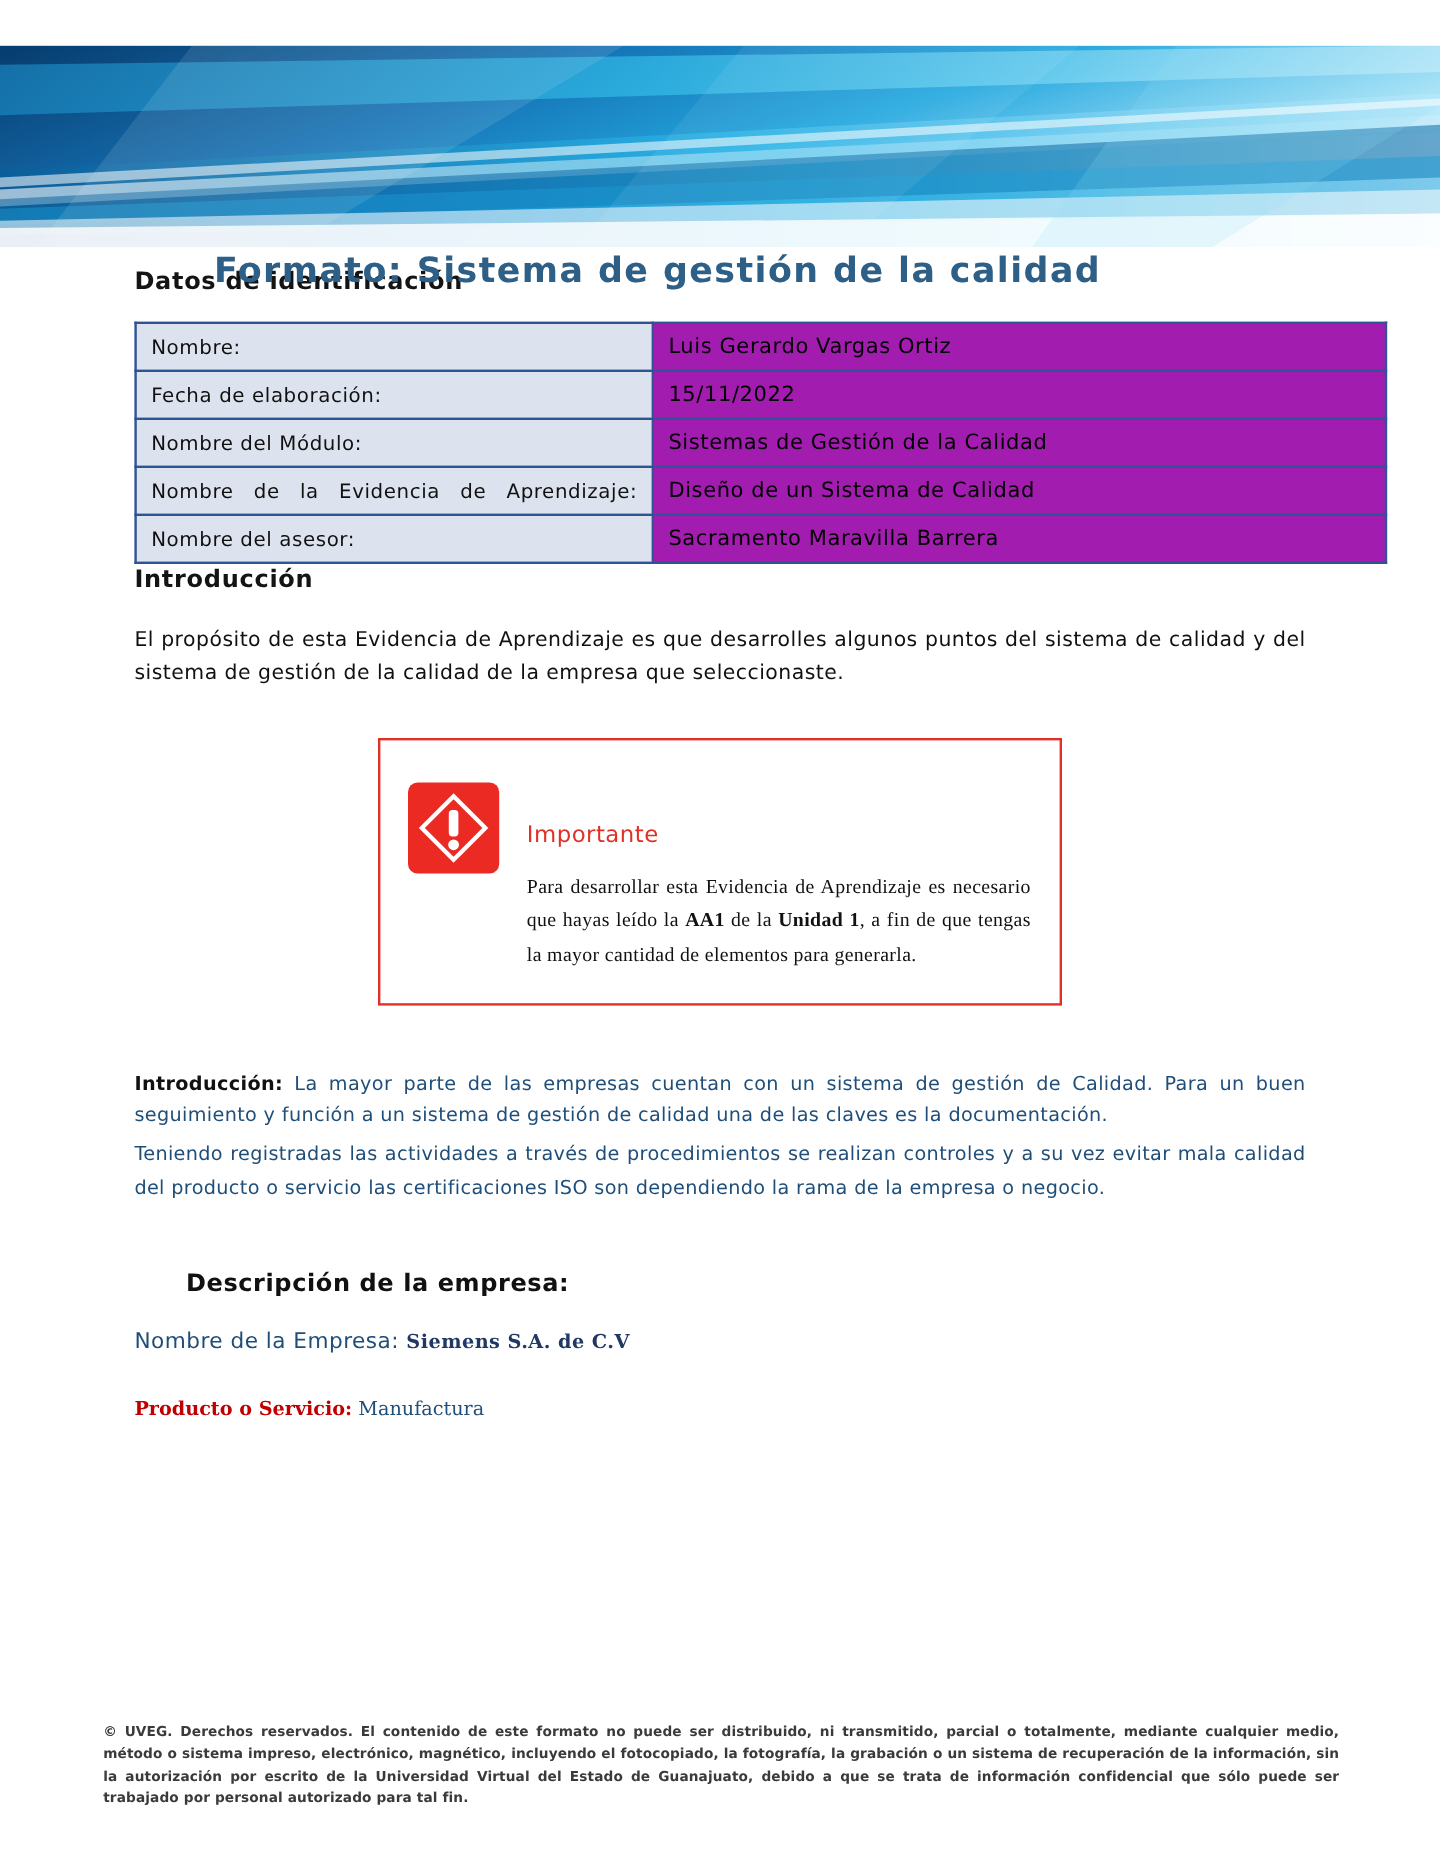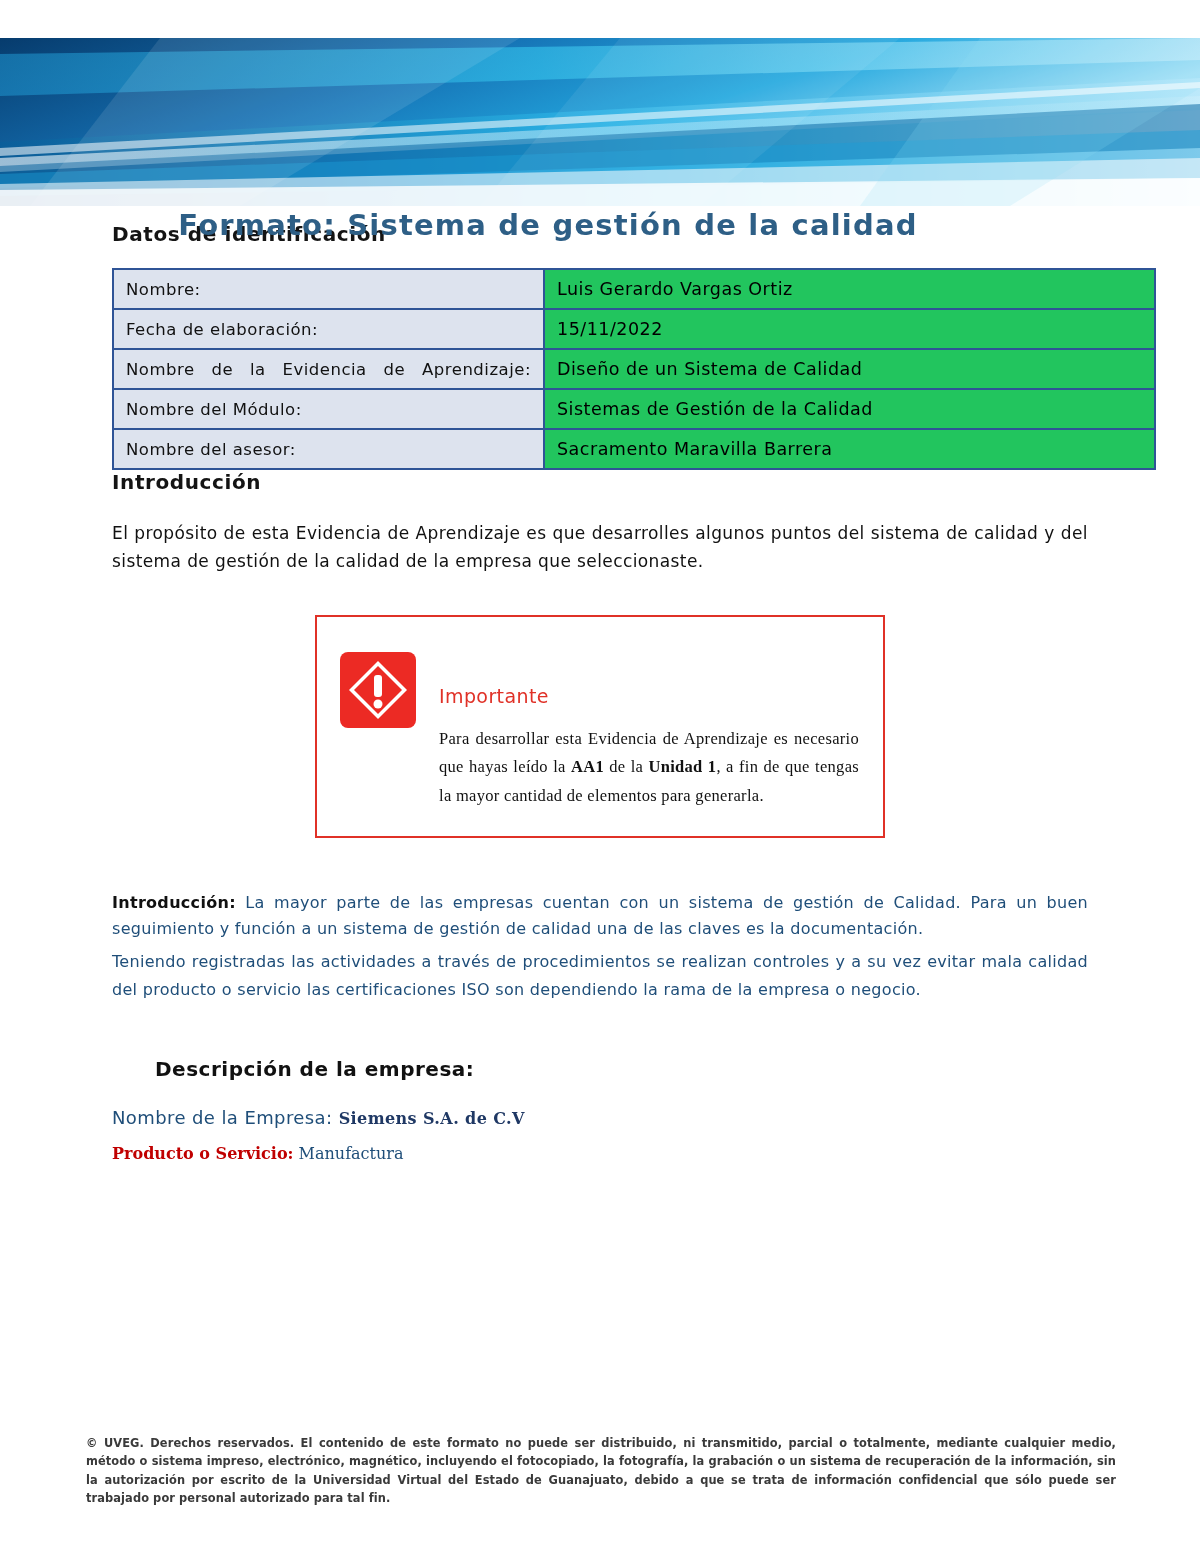--- a/index.html
+++ b/index.html
@@ -74,21 +74,21 @@
   table.ident td.label {
     width: 405px;
     background: #dde3ee;
     color: #111;
   }
   table.ident td.label.justify {
     text-align: justify;
     text-align-last: justify;
   }
   table.ident td.value {
-    background: #22c55e;
+    background: #a21caf;
     font-size: 17.5px;
     color: #000;
   }
 
   
   .intro-head {
     margin-top: 42px;
   }
   p.justify {
     text-align: justify;
@@ -172,21 +172,21 @@
     color: #1f4e79;
     letter-spacing: 0.4px;
   }
   .company-line .val {
     font-family: "DejaVu Serif", serif;
     font-size: 16px;
     font-weight: bold;
     color: #1f3864;
   }
   .company-line2 {
-    margin-top: 16px;
+    margin-top: 36px;
     font-size: 16px;
     font-family: "DejaVu Serif", serif;
     color: #1f4e79;
   }
   .company-line2 .lbl { font-weight: bold; color: #c00000; }
   .company-line2 .val2 { color: #1f4e79; font-weight: normal; }
 
   
   .footer {
     position: absolute;
@@ -262,26 +262,26 @@
     <tbody>
       <tr>
         <td class="label">Nombre:</td>
         <td class="value">Luis Gerardo Vargas Ortiz</td>
       </tr>
       <tr>
         <td class="label">Fecha de elaboración:</td>
         <td class="value">15/11/2022</td>
       </tr>
       <tr>
+        <td class="label">Nombre del Módulo:</td>
+        <td class="value">Sistemas de Gestión de la Calidad</td>
+      </tr>
+      <tr>
         <td class="label justify">Nombre de la Evidencia de Aprendizaje:</td>
         <td class="value">Diseño de un Sistema de Calidad</td>
-      </tr>
-      <tr>
-        <td class="label">Nombre del Módulo:</td>
-        <td class="value">Sistemas de Gestión de la Calidad</td>
       </tr>
       <tr>
         <td class="label">Nombre del asesor:</td>
         <td class="value">Sacramento Maravilla Barrera</td>
       </tr>
     </tbody>
   </table>
 
   <h2 class="section intro-head">Introducción</h2>
   <p class="justify">El propósito de esta Evidencia de Aprendizaje es que desarrolles algunos puntos del sistema de calidad y del sistema de gestión de la calidad de la empresa que seleccionaste.</p>

